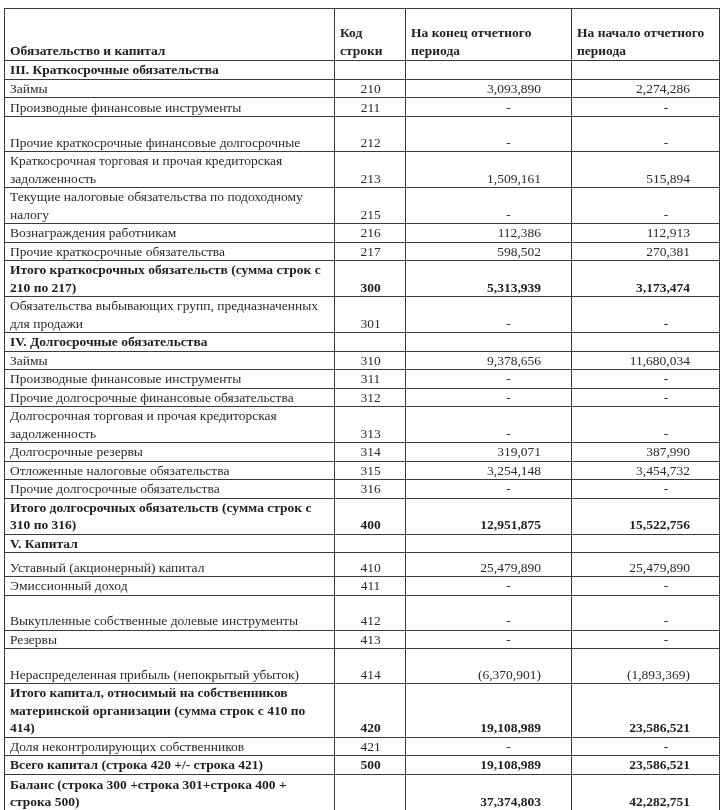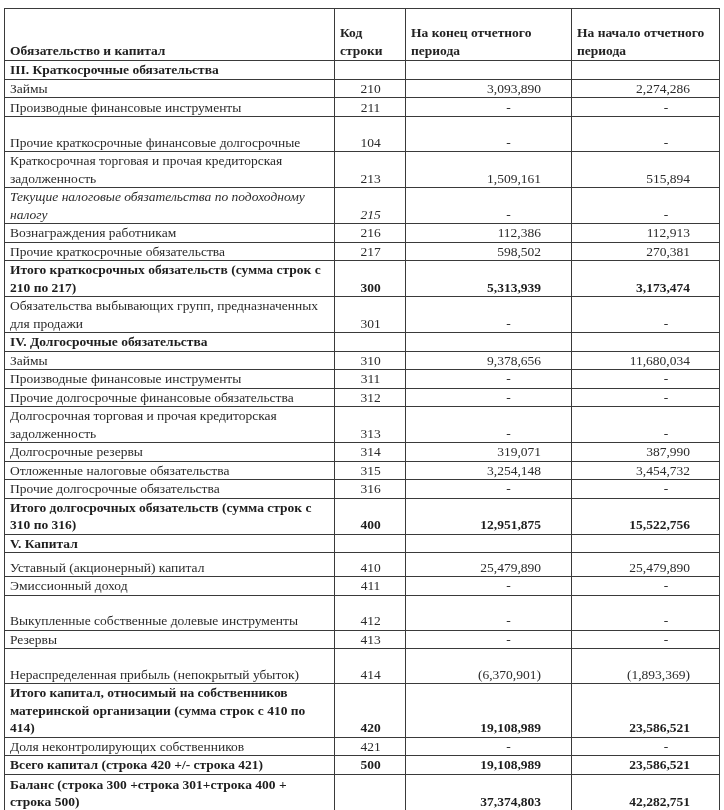--- a/index.html
+++ b/index.html
@@ -64,31 +64,31 @@
         <td class="val c4v">2,274,286</td>
       </tr>
       <tr style="height: 19px;">
         <td>Производные финансовые инструменты</td>
         <td class="code">211</td>
         <td class="val" style="text-align: center; padding-right: 4px; padding-left: 70px;">-</td>
         <td class="val c4v" style="text-align: center; padding-right: 4px; padding-left: 70px;">-</td>
       </tr>
       <tr style="height: 35px;">
         <td>Прочие краткосрочные финансовые долгосрочные</td>
-        <td class="code">104</td>
+        <td class="code">212</td>
         <td class="val" style="text-align: center; padding-right: 4px; padding-left: 70px;">-</td>
         <td class="val c4v" style="text-align: center; padding-right: 4px; padding-left: 70px;">-</td>
       </tr>
       <tr style="height: 34px;">
         <td>Краткосрочная торговая и прочая кредиторская задолженность</td>
         <td class="code">213</td>
         <td class="val">1,509,161</td>
         <td class="val c4v">515,894</td>
       </tr>
-      <tr style="height: 36px; font-style: italic;">
+      <tr style="height: 36px;">
         <td>Текущие налоговые обязательства по подоходному налогу</td>
         <td class="code">215</td>
         <td class="val" style="text-align: center; padding-right: 4px; padding-left: 70px;">-</td>
         <td class="val c4v" style="text-align: center; padding-right: 4px; padding-left: 70px;">-</td>
       </tr>
       <tr style="height: 18px;">
         <td>Вознаграждения работникам</td>
         <td class="code">216</td>
         <td class="val">112,386</td>
         <td class="val c4v">112,913</td>

